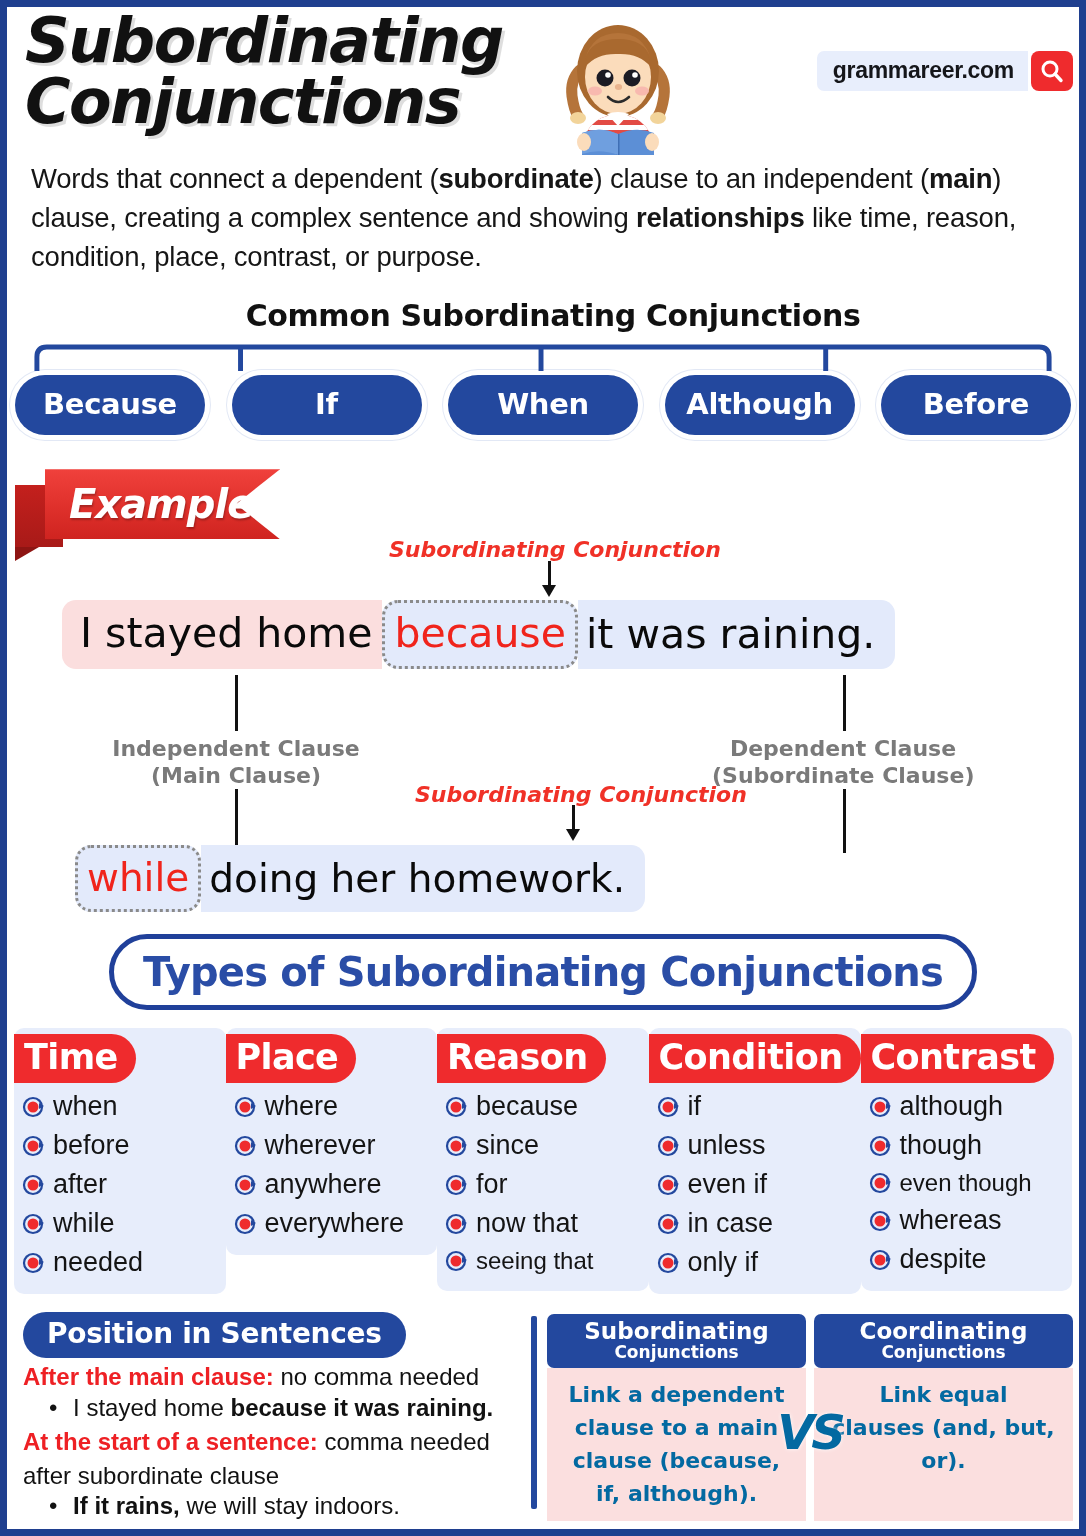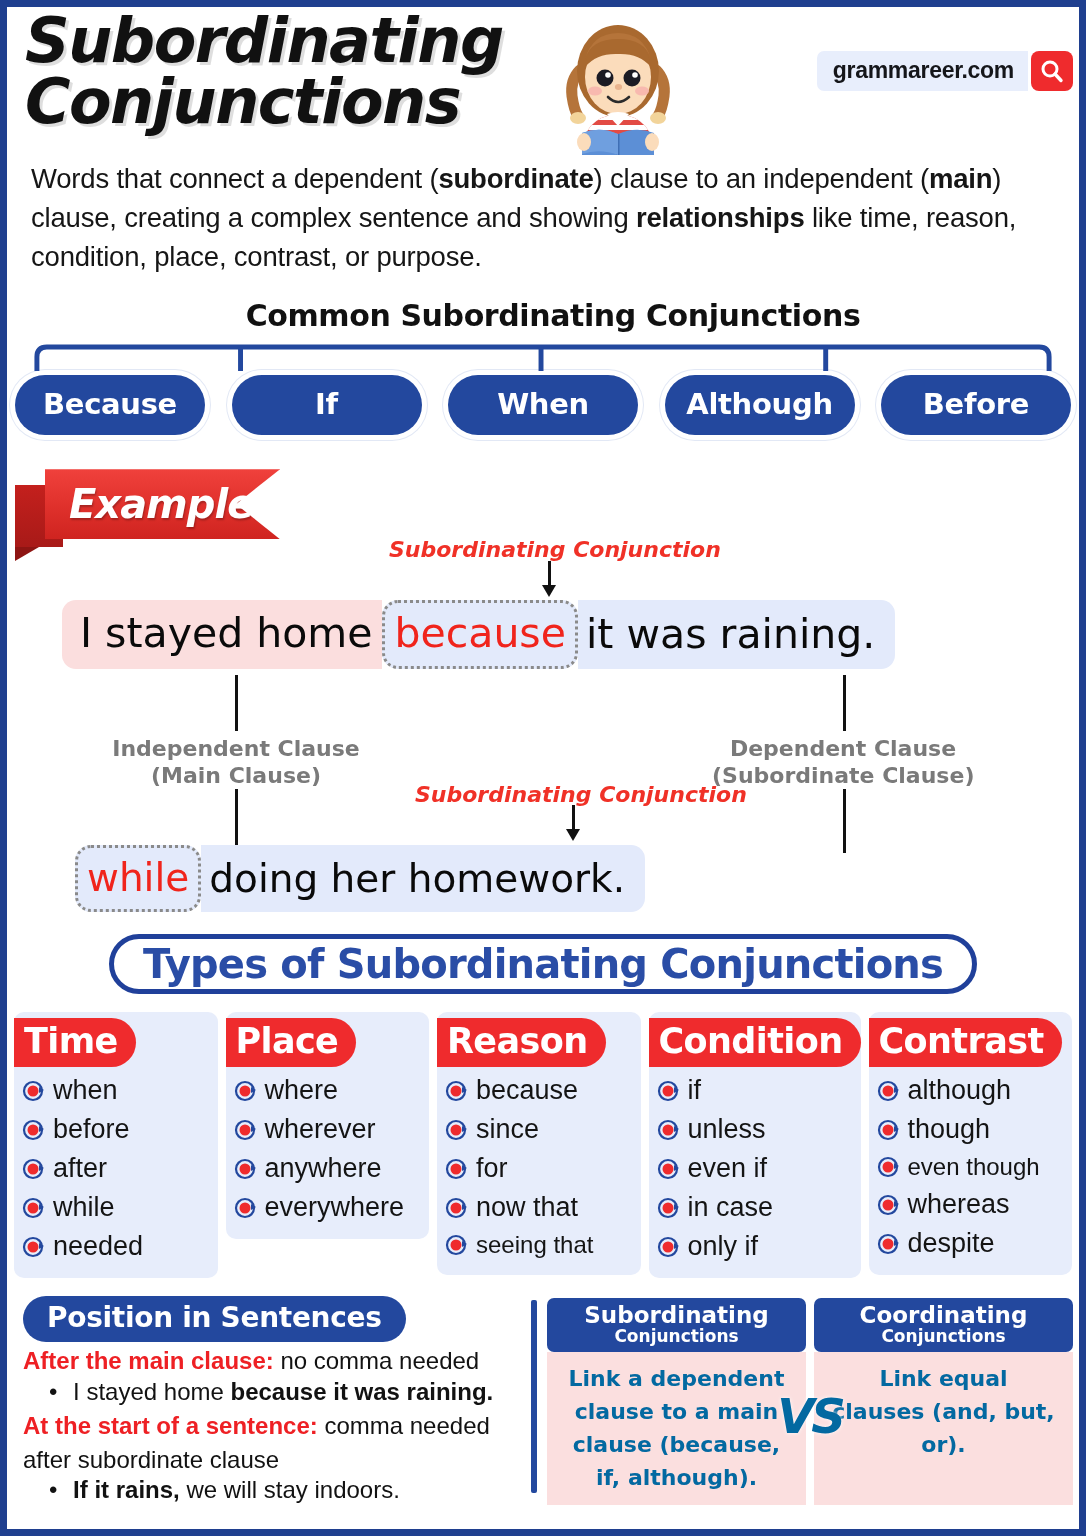--- a/index.html
+++ b/index.html
@@ -180,33 +180,33 @@
     position: absolute;
     text-align: center;
     font-family: "DejaVu Sans", sans-serif;
     font-weight: 700; font-size: 22px;
     color: #7a7a7a; line-height: 1.22;
     white-space: nowrap;
   }
 
   
   .types-title {
-    margin: 16px auto; width: 868px; height: 60px;
+    margin: 16px auto; width: 868px; height: 76px;
     border: 5px solid #20409a; border-radius: 40px;
     display: flex; align-items: center; justify-content: center;
     background: #ffffff;
   }
   .types-title span {
     font-family: "DejaVu Sans", sans-serif;
     font-weight: 700; font-size: 40px;
     color: #2a4da6; letter-spacing: -0.8px;
   }
 
   
-  .cats { display: flex; gap: 8px; margin: 18px 7px 0 7px; align-items: flex-start; }
+  .cats { display: flex; margin: 18px 7px 0 7px; align-items: flex-start; }
   .cat {
     background: #e7edfb;
     border-radius: 10px;
     width: 212px;
     padding: 0 0 12px 0;
     overflow: visible;
   }
   .cat-head {
     background: #ef2b2d; color: #ffffff;
     font-family: "DejaVu Sans", sans-serif;

